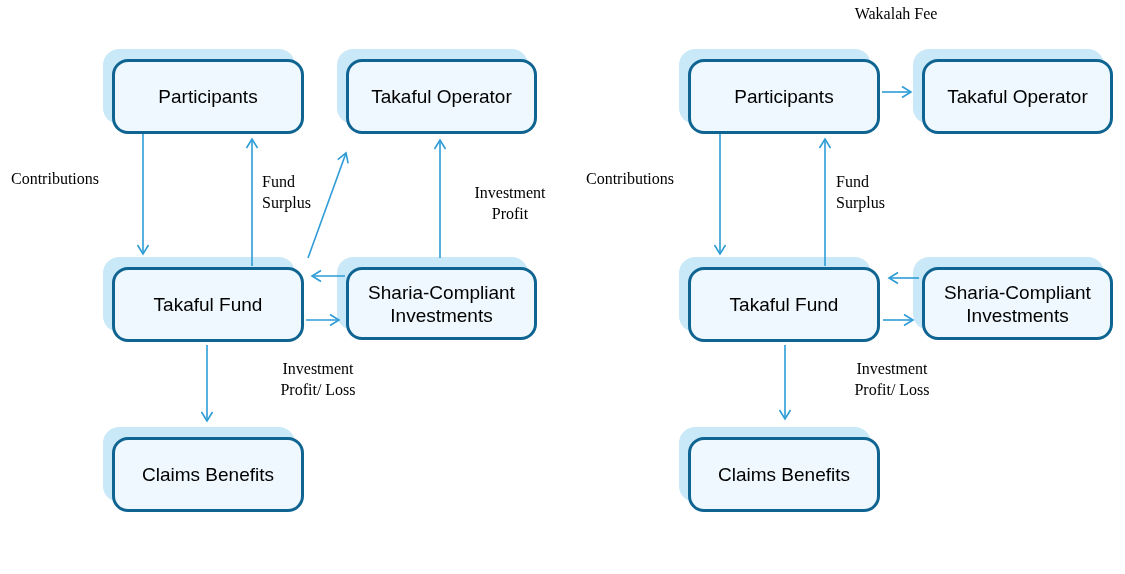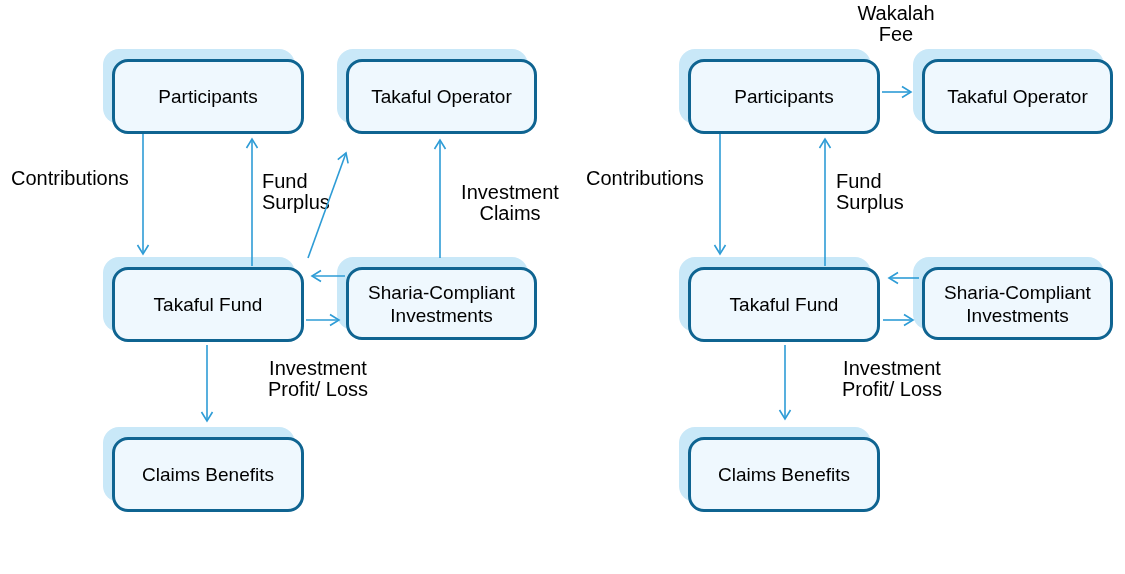--- a/index.html
+++ b/index.html
@@ -18,22 +18,23 @@
     border-radius:16px;
     background:var(--box-fill,#eff8fe);
     box-shadow:-9px -10px 0 0 var(--box-shadow,#c9e8f8);
     display:flex;align-items:center;justify-content:center;
     text-align:center;
     font-size:19px;line-height:23px;
     padding:4px 6px;
   }
   .ann{
     position:absolute;
-    font-size:20px;line-height:21px;
+    font-size:16px;line-height:21px;
     white-space:normal;
+    font-family:Liberation Serif, serif;
   }
   .ann.centered{text-align:center;transform:translateX(-50%);}
   #arrow-layer{
     position:absolute;left:0;top:0;width:1125px;height:574px;
     pointer-events:none;
   }
   #arrow-layer .shaft{stroke:var(--arrow,#2e9cd6);stroke-width:1.6;fill:none;}
 </style>
 </head>
 <body>
@@ -67,21 +68,21 @@
   </div>
   <div class="box" style="left:922px;top:267px;width:191px;height:73px">
     <span>Sharia-Compliant Investments</span>
   </div>
   <div class="box" style="left:688px;top:437px;width:192px;height:75px">
     <span>Claims Benefits</span>
   </div>
 
   <div class="ann" style="left:11px;top:168px">Contributions</div>
   <div class="ann" style="left:262px;top:171px;width:70px">Fund Surplus</div>
-  <div class="ann centered" style="left:510px;top:182px;width:100px">Investment Claims</div>
+  <div class="ann centered" style="left:510px;top:182px;width:100px">Investment Profit</div>
   <div class="ann centered" style="left:318px;top:358px;width:112px">Investment Profit/ Loss</div>
 
   <div class="ann centered" style="left:896px;top:3px;width:84px">Wakalah Fee</div>
   <div class="ann" style="left:586px;top:168px">Contributions</div>
   <div class="ann" style="left:836px;top:171px;width:70px">Fund Surplus</div>
   <div class="ann centered" style="left:892px;top:358px;width:112px">Investment Profit/ Loss</div>
 
   <svg id="arrow-layer" viewBox="0 0 1125 574" xmlns="http://www.w3.org/2000/svg">
     <defs>
       <marker id="head" viewBox="-11 -8 22 16" markerWidth="22" markerHeight="16" markerUnits="userSpaceOnUse" refX="0" refY="0" orient="auto">

